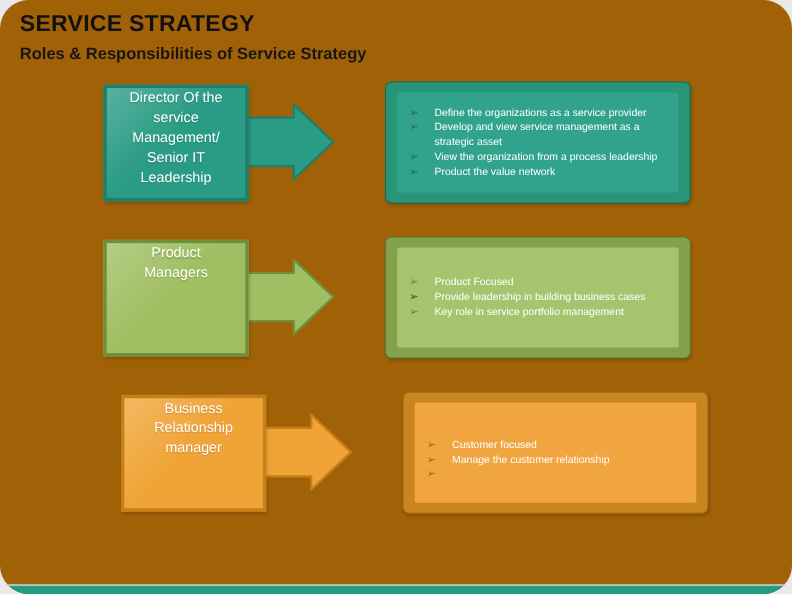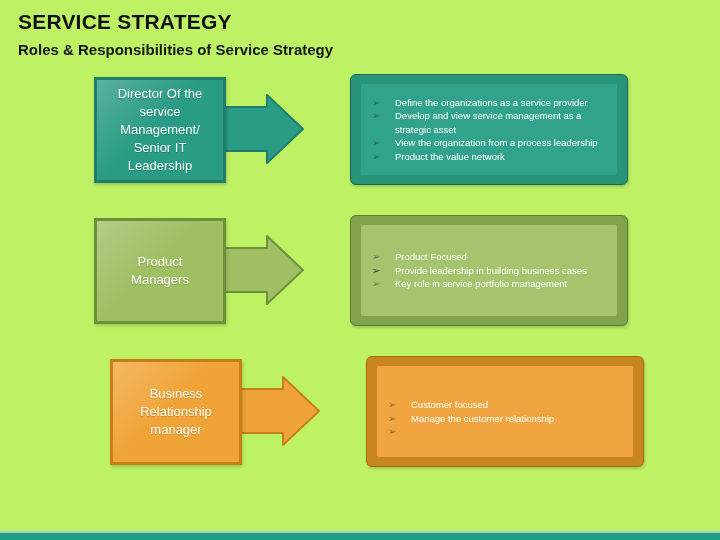--- a/index.html
+++ b/index.html
@@ -1,27 +1,27 @@
 <!DOCTYPE html>
 <html><head>
 <meta charset="utf-8">
 <style>
   html,body{margin:0;padding:0;background:#e9e9e9;font-family:"Liberation Sans",sans-serif;}
-  .slide{position:relative;width:720px;height:540px;background:#bef264;overflow:hidden;margin:0 auto;}
+  .slide{position:relative;width:720px;height:540px;background:#a16207;overflow:hidden;margin:0 auto;border-radius:26px;}
 
   .title{position:absolute;left:18px;top:10px;font-size:21px;font-weight:bold;color:#111111;letter-spacing:0.2px;}
   .subtitle{position:absolute;left:18px;top:41px;font-size:15px;color:#161616;font-weight:bold;}
 
   .row{position:absolute;left:0;width:720px;height:112px;}
 
   .role-box{
     position:absolute;left:94px;top:3px;width:132px;height:106px;
     box-sizing:border-box;border:3px solid var(--border);
     background:linear-gradient(135deg,rgba(255,255,255,0.22),rgba(255,255,255,0) 45%),var(--body);
-    display:flex;align-items:center;justify-content:center;
+    display:flex;justify-content:center;
     box-shadow:1px 2px 3px rgba(0,0,0,0.18);z-index:2;
   }
   .role-label{color:#ffffff;font-size:13px;line-height:18px;text-align:center;padding:0 13px;text-shadow:0 1px 1px rgba(0,0,0,0.18);}
 
   .arrow{position:absolute;left:222px;top:18px;width:84px;height:74px;z-index:1;}
 
   .panel{
     position:absolute;left:350px;top:0;width:278px;height:111px;
     box-sizing:border-box;background:var(--frame);
     border:1px solid var(--edge);border-radius:6px;padding:9px 10px;

